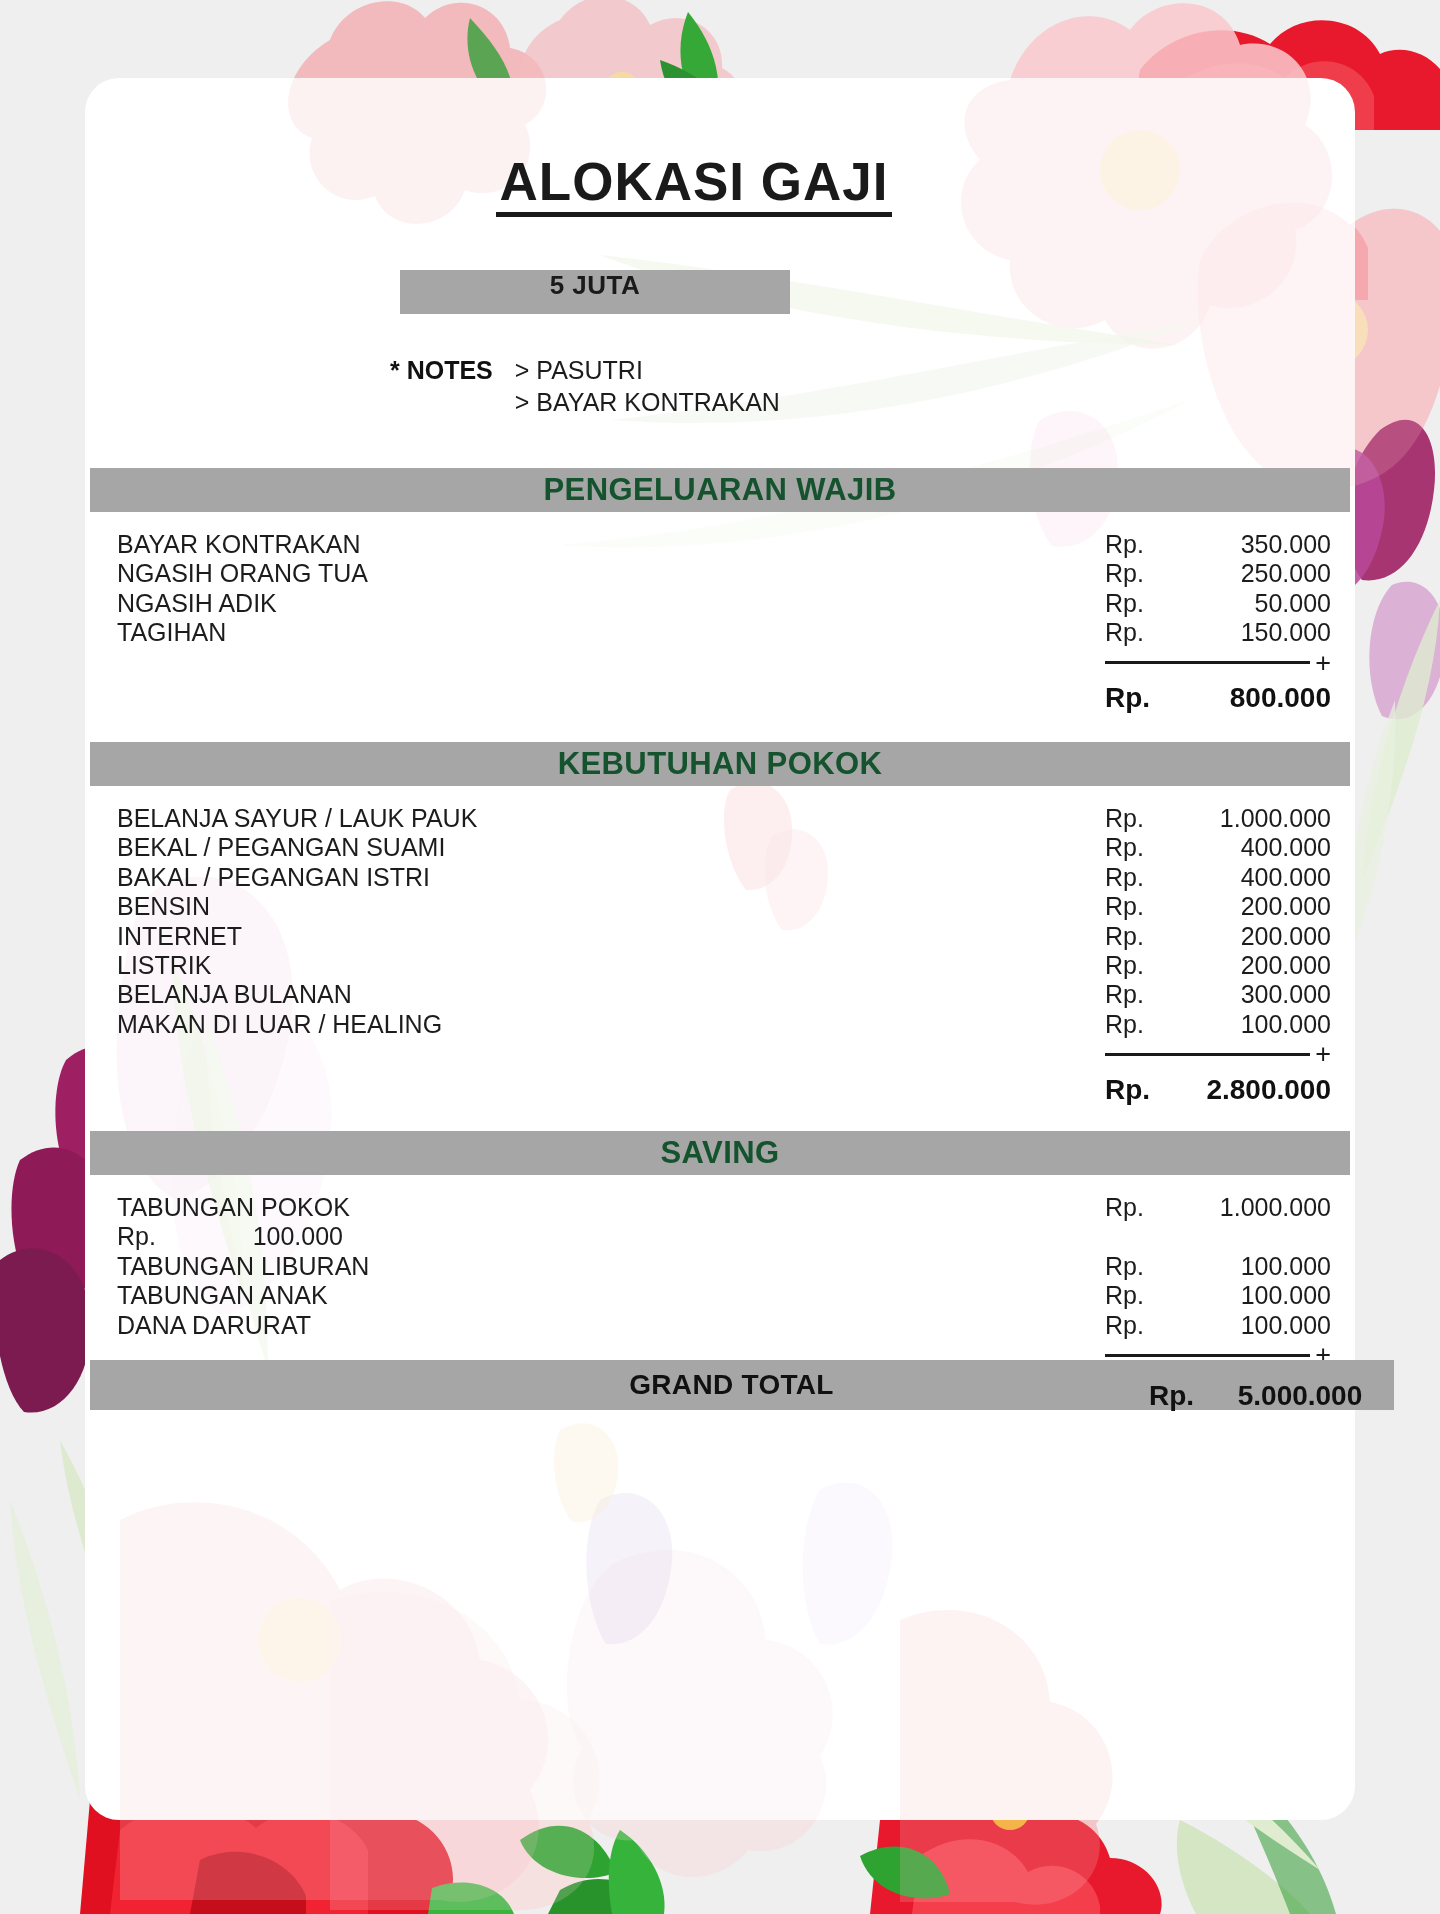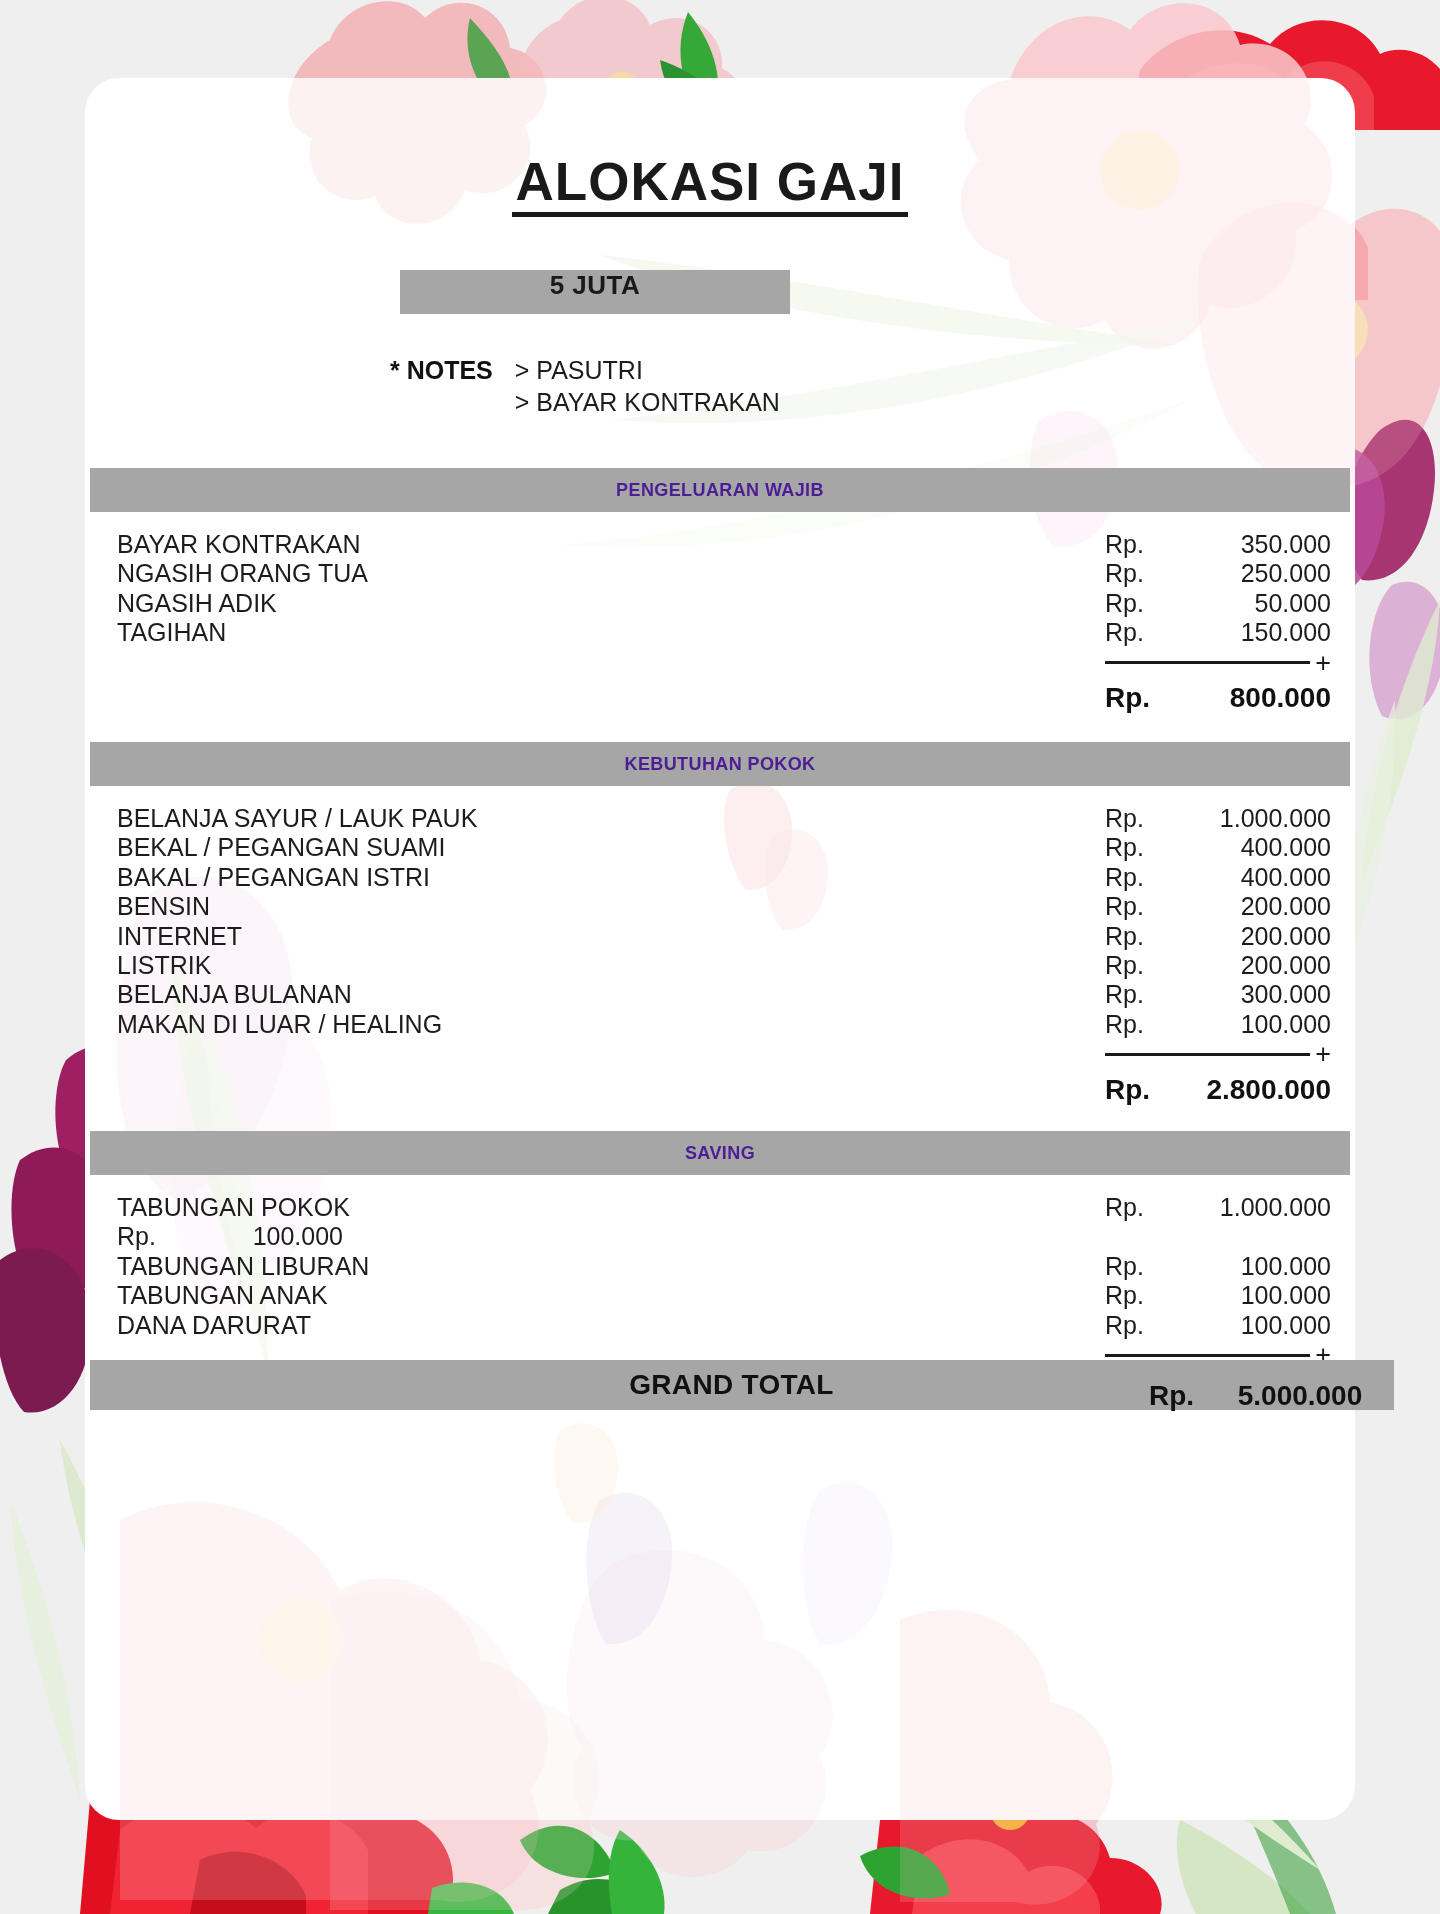--- a/index.html
+++ b/index.html
@@ -28,21 +28,21 @@
   .content{
     position:absolute;
     left:85px;top:78px;
     width:1270px;height:1742px;
     z-index:4;
   }
 
   
   .title{
     position:absolute;
-    left:16px;top:76px;width:1218px;
+    left:0;top:76px;width:1218px;
     text-align:center;
   }
   .title span{
     font-size:53px;font-weight:bold;letter-spacing:1px;
     color:#1a1a1a;
     border-bottom:5px solid #1a1a1a;
     padding:0 4px 2px 4px;
     display:inline-block;
     line-height:1.05;
   }
@@ -75,21 +75,21 @@
   }
 
   
   .section{position:absolute;left:0;width:1270px;}
   .sec-header{
     margin:0 5px;
     height:44px;background:#a6a6a6;
     display:flex;align-items:center;justify-content:center;
   }
   .sec-header span{
-    font-size:18px;font-weight:bold;color:#4c1d95;letter-spacing:.4px;
+    font-size:31px;font-weight:bold;color:#14532d;letter-spacing:.4px;
   }
   .rows{margin-top:18px;padding:0 24px 0 32px;}
   .row{
     display:flex;align-items:baseline;
     font-size:25px;color:#1c1c1c;
     line-height:1.175;
   }
   .row .label{flex:1;white-space:nowrap;}
   .row .cur{width:76px;text-align:left;}
   .row .val{width:150px;text-align:right;}

